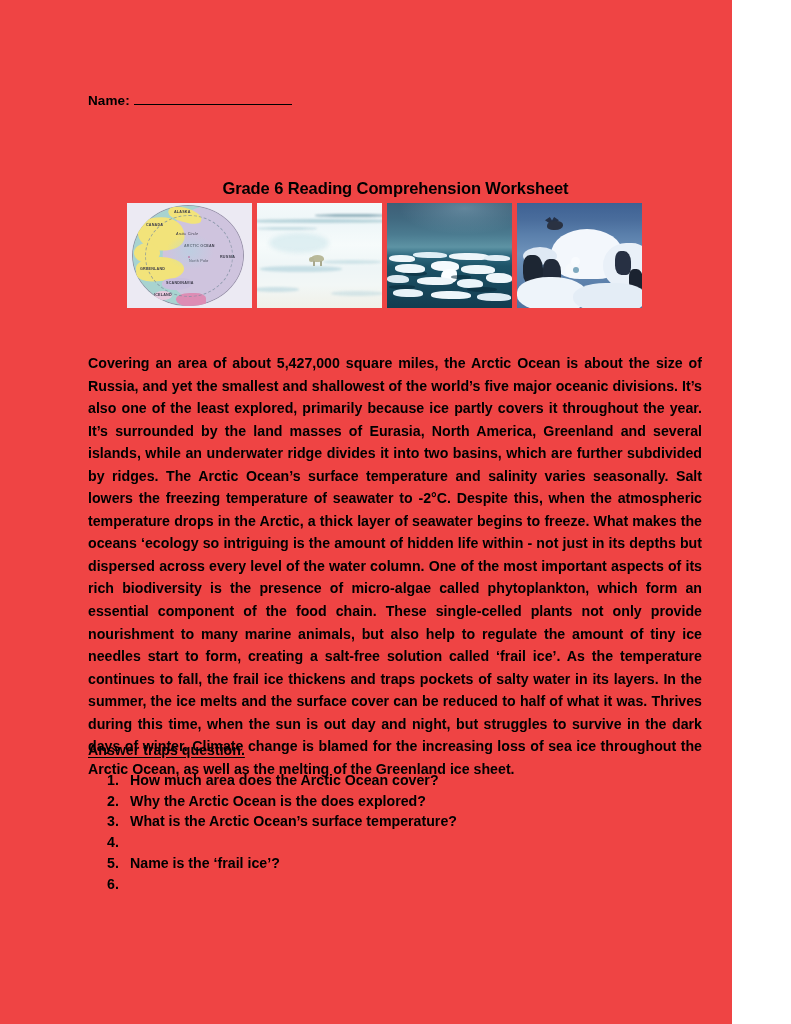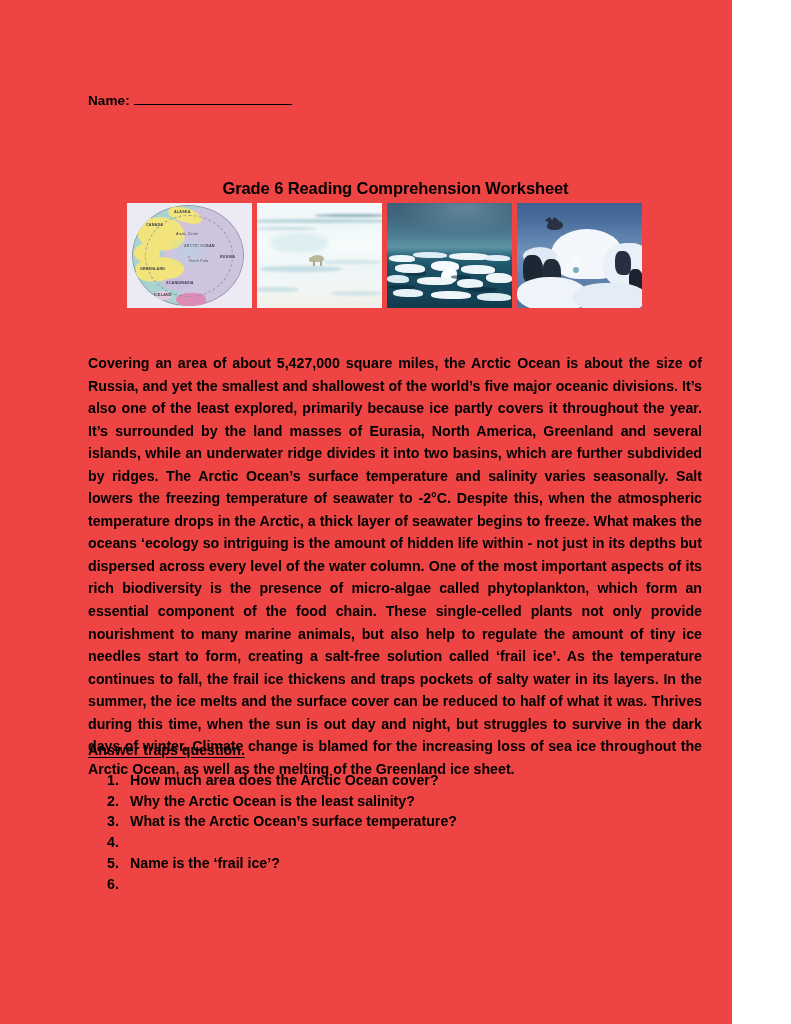--- a/index.html
+++ b/index.html
@@ -449,21 +449,21 @@
   <div class="passage">Covering an area of about 5,427,000 square miles, the Arctic Ocean is about the size of Russia, and yet the smallest and shallowest of the world’s five major oceanic divisions. It’s also one of the least explored, primarily because ice partly covers it throughout the year. It’s surrounded by the land masses of Eurasia, North America, Greenland and several islands, while an underwater ridge divides it into two basins, which are further subdivided by ridges. The Arctic Ocean’s surface temperature and salinity varies seasonally. Salt lowers the freezing temperature of seawater to -2°C. Despite this, when the atmospheric temperature drops in the Arctic, a thick layer of seawater begins to freeze. What makes the oceans ‘ecology so intriguing is the amount of hidden life within - not just in its depths but dispersed across every level of the water column. One of the most important aspects of its rich biodiversity is the presence of micro-algae called phytoplankton, which form an essential component of the food chain. These single-celled plants not only provide nourishment to many marine animals, but also help to regulate the amount of tiny ice needles start to form, creating a salt-free solution called ‘frail ice’. As the temperature continues to fall, the frail ice thickens and traps pockets of salty water in its layers. In the summer, the ice melts and the surface cover can be reduced to half of what it was. Thrives during this time, when the sun is out day and night, but struggles to survive in the dark days of winter. Climate change is blamed for the increasing loss of sea ice throughout the Arctic Ocean, as well as the melting of the Greenland ice sheet.</div>
 
   <div class="answer-heading">Answer traps question.</div>
   <ol class="questions">
     <li>
       <span class="q-num">1.</span>
       <span class="q-text">How much area does the Arctic Ocean cover?</span>
     </li>
     <li>
       <span class="q-num">2.</span>
-      <span class="q-text">Why the Arctic Ocean is the least salinity?</span>
+      <span class="q-text">Why the Arctic Ocean is the does explored?</span>
     </li>
     <li>
       <span class="q-num">3.</span>
       <span class="q-text">What is the Arctic Ocean’s surface temperature?</span>
     </li>
     <li>
       <span class="q-num">4.</span>
     </li>
     <li>
       <span class="q-num">5.</span>

